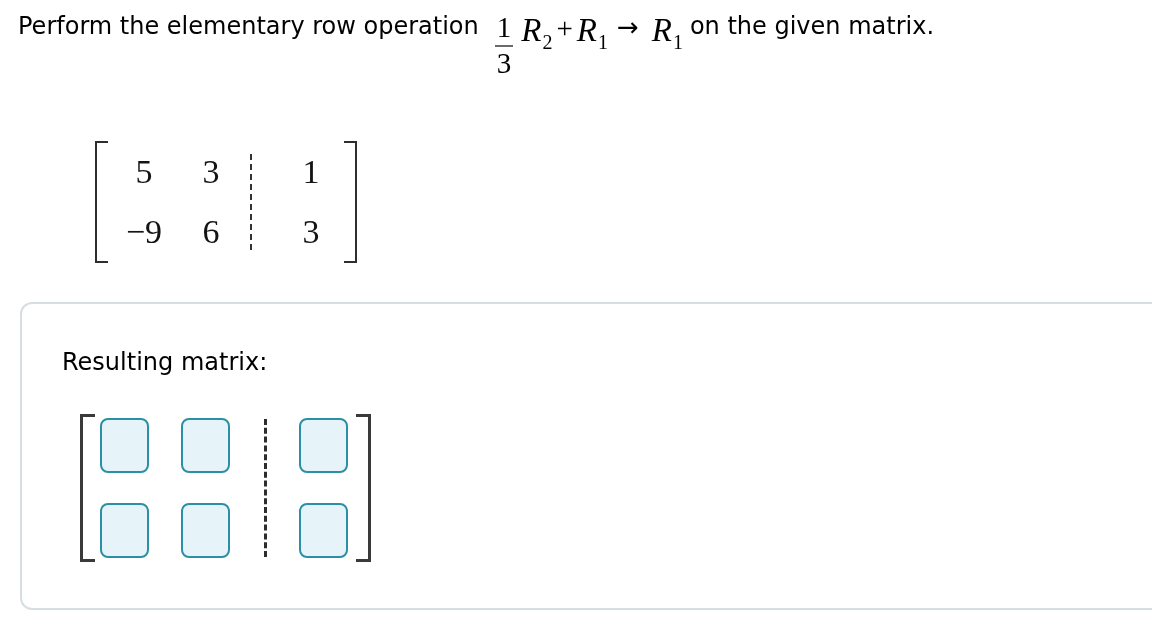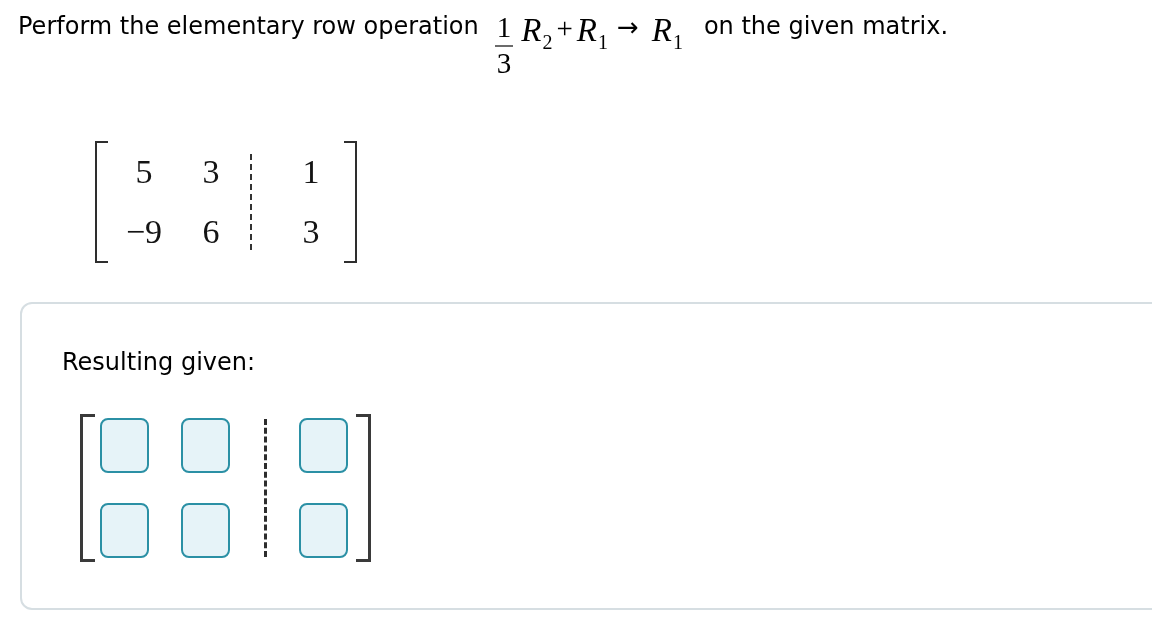--- a/index.html
+++ b/index.html
@@ -34,21 +34,21 @@
     font-family: "Liberation Serif", serif;
     font-style: italic; font-size: 33px;
   }
   .rsub {
     font-family: "Liberation Serif", serif;
     font-style: normal; font-size: 20px;
     vertical-align: -8px; margin-left: 1px;
   }
   .op-plus { font-family: "Liberation Serif", serif; font-size: 29px; margin: 0 4px; }
   .op-arrow { font-size: 26px; margin: 0 13px 0 9px; }
-  .q-after { margin-left: 21px; }
+  .q-after { margin-left: 7px; }
 
   
   .gmatrix {
     position: absolute; left: 95px; top: 141px;
     display: flex; align-items: stretch;
     font-family: "Liberation Serif", serif;
     font-size: 34px; color: #141414;
   }
   .gm-bl {
     width: 13px;
@@ -160,21 +160,21 @@
       <span class="gm-cell gm-c1">−9</span>
       <span class="gm-cell gm-c2">6</span>
       <span class="gm-gapcol"></span>
       <span class="gm-cell gm-c3">3</span>
     </div>
   </div>
   <div class="gm-br"></div>
 </div>
 
 <div class="panel">
-  <div class="panel-label">Resulting given:</div>
+  <div class="panel-label">Resulting matrix:</div>
 
   <div class="rmatrix">
     <div class="rm-bl"></div>
     <div class="rm-content">
       <div class="rm-dash"></div>
       <div class="rm-row">
         <input class="rm-input c1" type="text" value="" style="">
         <input class="rm-input c2" type="text" value="" style="">
         <input class="rm-input c3" type="text" value="" style="">
       </div>

